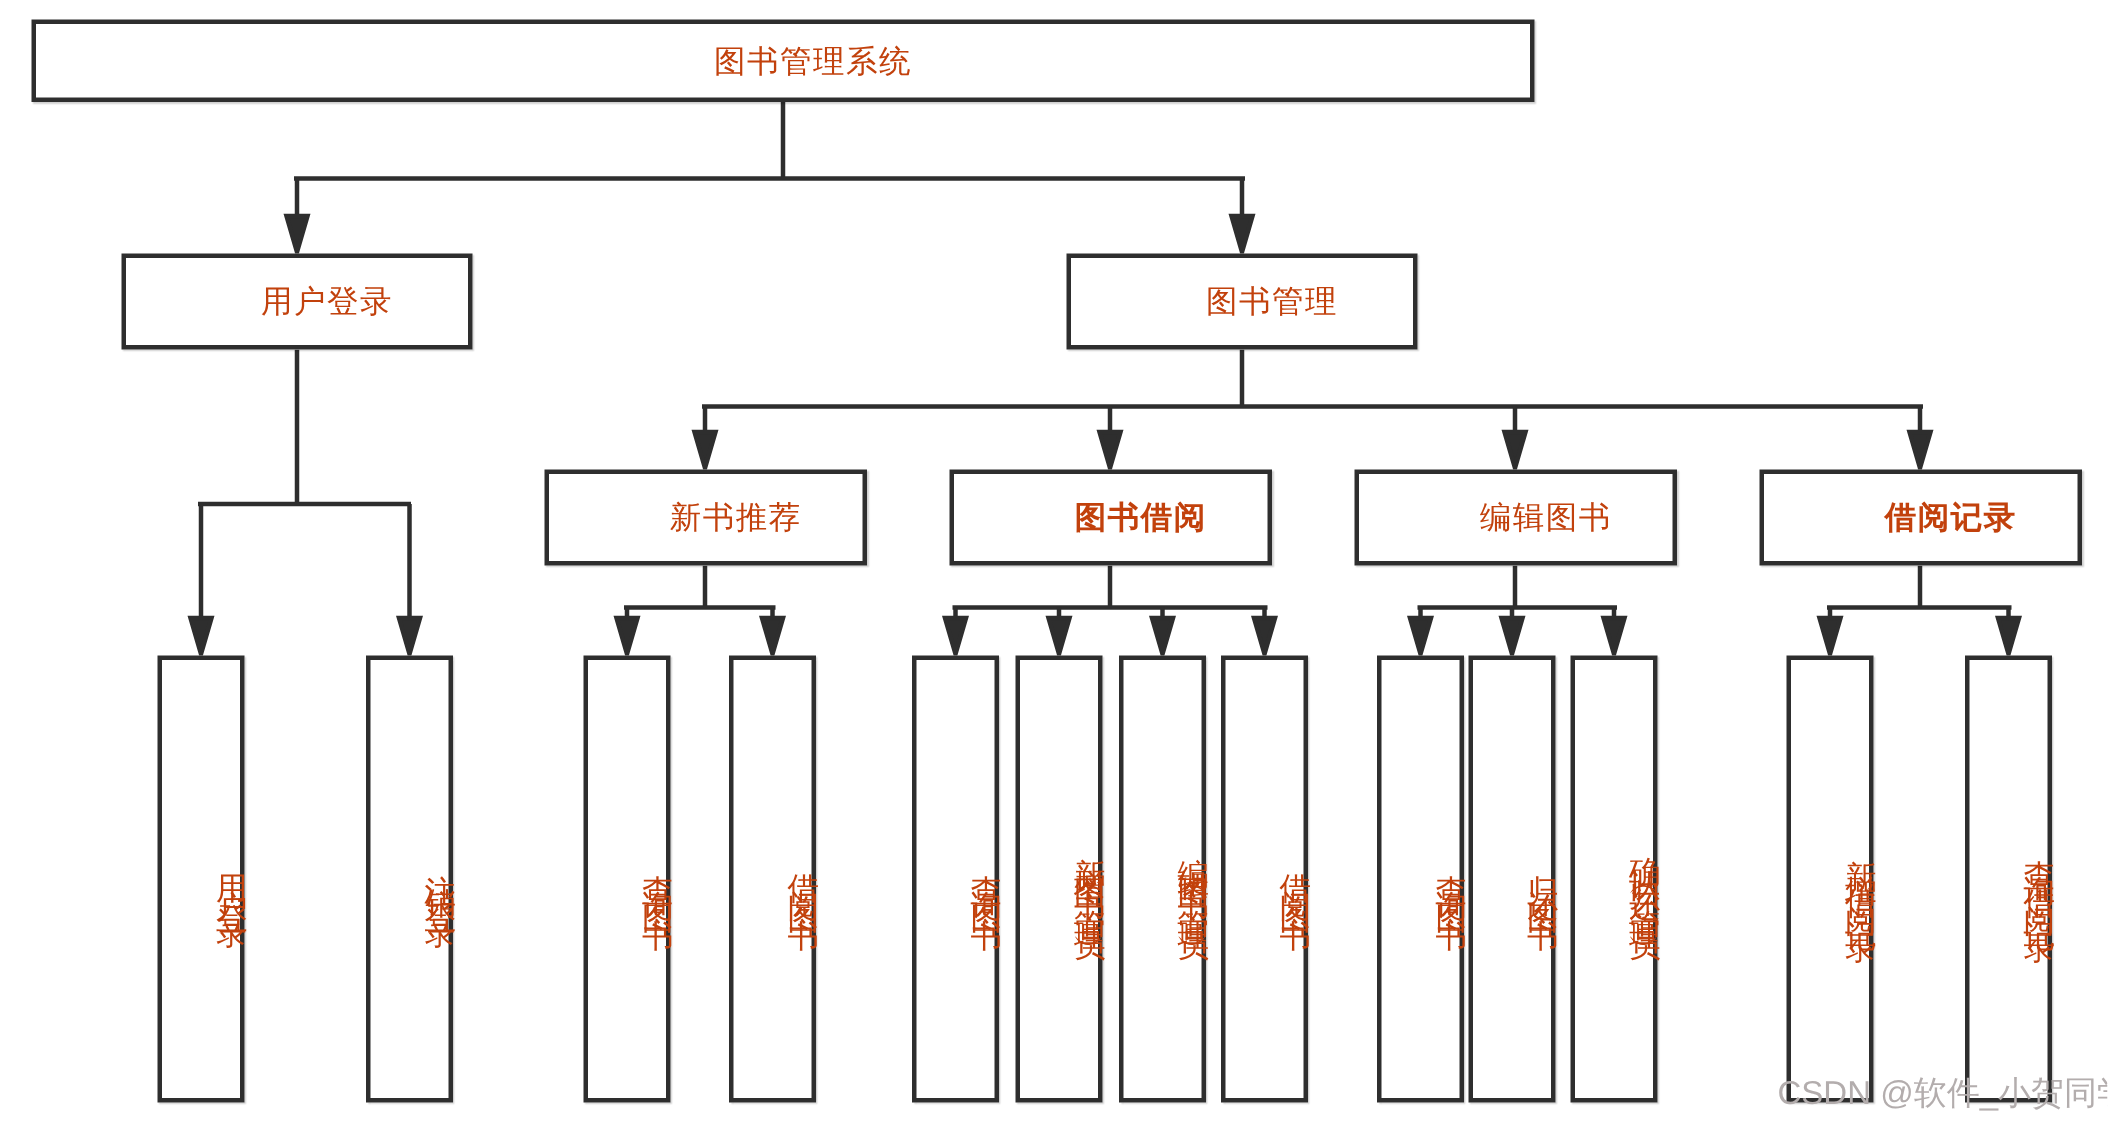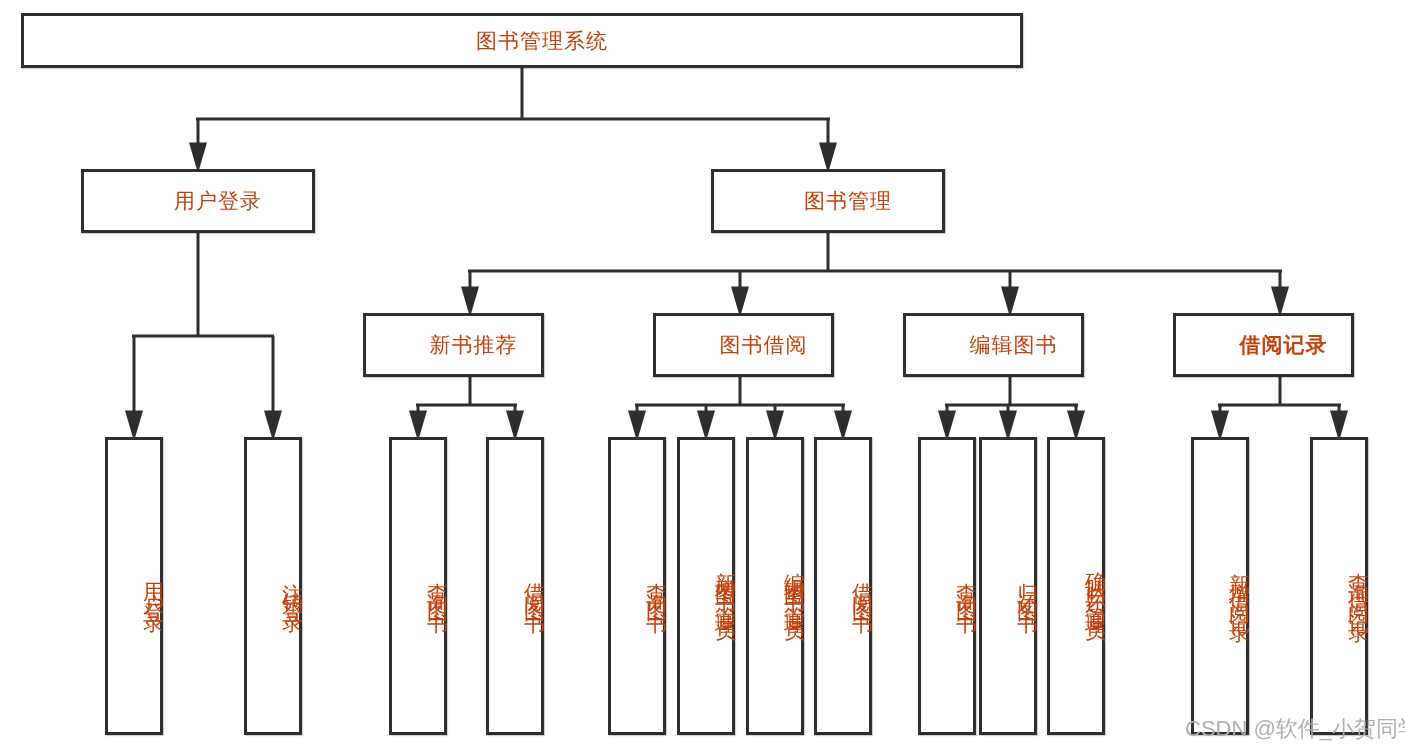--- a/index.html
+++ b/index.html
@@ -35,21 +35,21 @@
     padding-left: 40px;
   }
   .hnode {
     font-size: 21px;
     letter-spacing: 1px;
   }
   .root {
     left: 21px; top: 13px; width: 1002px; height: 55px;
   }
   .lvl2 { top: 169px; width: 234px; height: 64px; }
-  .lvl3 { top: 313px; width: 181px; height: 64px; }
+  .lvl3 { top: 313px; width: 215px; height: 64px; }
   .leaf {
     top: 437px; width: 58px; height: 298px;
   }
   .leaf .vtext {
     writing-mode: vertical-rl;
     text-orientation: mixed;
     font-size: 21px;
     letter-spacing: 10px;
     line-height: 1;
     white-space: nowrap;
@@ -160,21 +160,21 @@
   <div class="node hnode lvl2" style="left:81px;">
     <span>用户登录</span>
   </div>
   <div class="node hnode lvl2" style="left:711px;">
     <span>图书管理</span>
   </div>
 
   <div class="node hnode lvl3" style="left:363px;">
     <span>新书推荐</span>
   </div>
-  <div class="node hnode lvl3" style="left:653px;">
+  <div class="node hnode lvl3" style="left:633px;font-weight:bold;">
     <span>图书借阅</span>
   </div>
   <div class="node hnode lvl3" style="left:903px;">
     <span>编辑图书</span>
   </div>
   <div class="node hnode lvl3" style="left:1173px;font-weight:bold;">
     <span>借阅记录</span>
   </div>
 
   <div class="node leaf" style="left:105px;">

